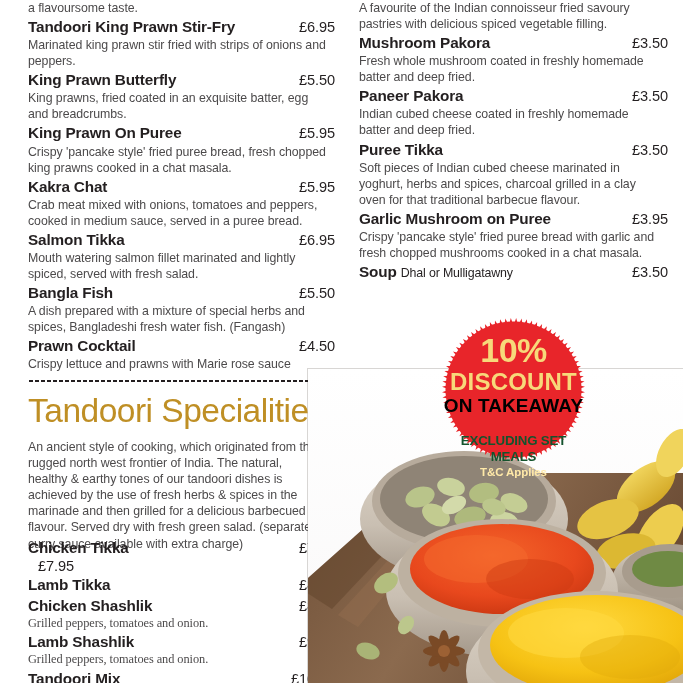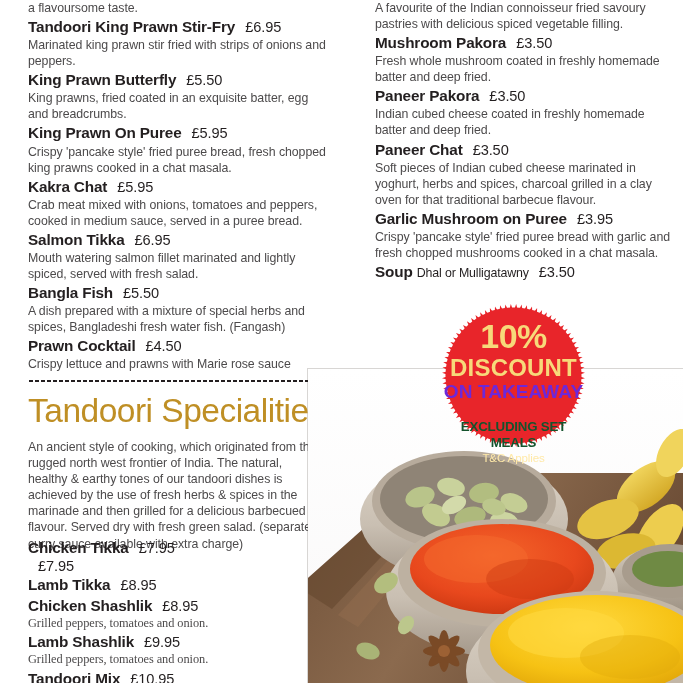--- a/index.html
+++ b/index.html
@@ -18,27 +18,28 @@
     height: 569px;
     background: #ffffff;
   }
 
   
   .col {
     position: absolute;
     top: 0;
   }
   .col-left  { left: 28px;  width: 307px; }
-  .col-right { left: 375px; width: 309px; }
+  .col-right { left: 359px; width: 309px; }
 
   .menu-item { margin: 0; }
 
   .item-row {
     display: flex;
     align-items: baseline;
+    justify-content: space-between;
     width: 100%;
   }
 
   .item-name {
     font-size: 15.3px;
     font-weight: 600;
     color: #231f20;
     letter-spacing: -0.15px;
     line-height: 1.38;
     white-space: nowrap;
@@ -147,21 +148,21 @@
     height: 314px;
     overflow: hidden;
     background: #ffffff;
   }
   .photo-canvas { position: absolute; inset: 0; }
 
   
   .badge {
     position: absolute;
     left: 441px;
-    top: 303px;
+    top: 317px;
     width: 145px;
     height: 145px;
     z-index: 40;
   }
   .badge-text {
     position: absolute;
     inset: 0;
     display: flex;
     flex-direction: column;
     align-items: center;
@@ -181,35 +182,35 @@
     font-size: 24px;
     font-weight: 700;
     color: #f7d97a;
     line-height: 1.12;
     letter-spacing: 0.2px;
     margin-top: 3px;
   }
   .badge-l3 {
     font-size: 19px;
     font-weight: 700;
-    color: #6d28d9;
+    color: #000000;
     line-height: 1.1;
     letter-spacing: 0.1px;
   }
   .badge-l4 {
     font-size: 13.3px;
     font-weight: 700;
     color: #14532d;
     line-height: 1.2;
     letter-spacing: -0.2px;
     margin-top: 16px;
   }
   .badge-l5 {
     font-size: 11.5px;
-    font-weight: 400;
+    font-weight: 700;
     color: #ffe9a8;
     line-height: 1.2;
     letter-spacing: -0.1px;
     margin-top: 1px;
   }
 </style>
 </head>
 <body>
 
 <div id="page">
@@ -288,21 +289,21 @@
     <div class="menu-item">
       <div class="item-row">
         <span class="item-name">Paneer Pakora</span>
         <span class="item-price">£3.50</span>
       </div>
       <div class="item-desc">Indian cubed cheese coated in freshly homemade batter and deep fried.</div>
     </div>
 
     <div class="menu-item">
       <div class="item-row">
-        <span class="item-name">Paneer Chat</span>
+        <span class="item-name">Puree Tikka</span>
         <span class="item-price">£3.50</span>
       </div>
       <div class="item-desc">Soft pieces of Indian cubed cheese marinated in yoghurt, herbs and spices, charcoal grilled in a clay oven for that traditional barbecue flavour.</div>
     </div>
 
     <div class="menu-item">
       <div class="item-row">
         <span class="item-name">Garlic Mushroom on Puree</span>
         <span class="item-price">£3.95</span>
       </div>

